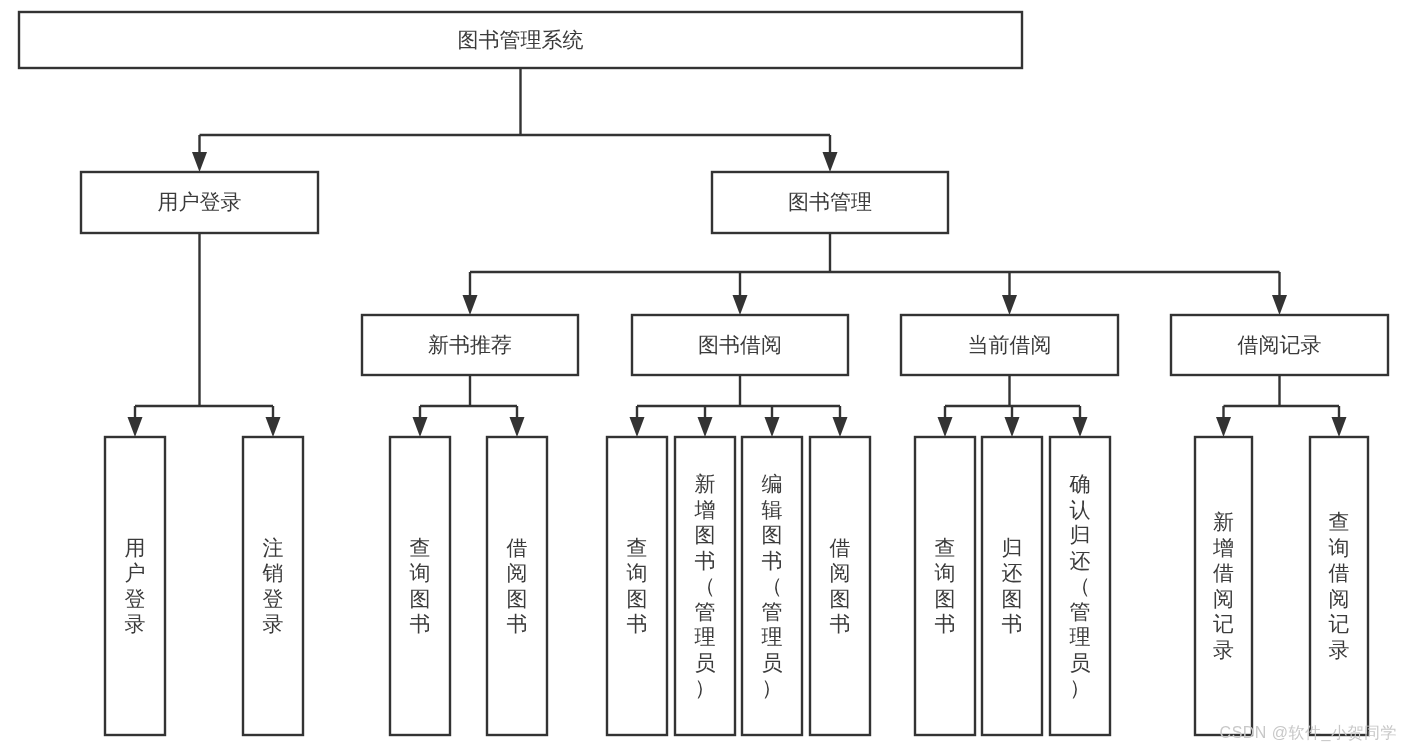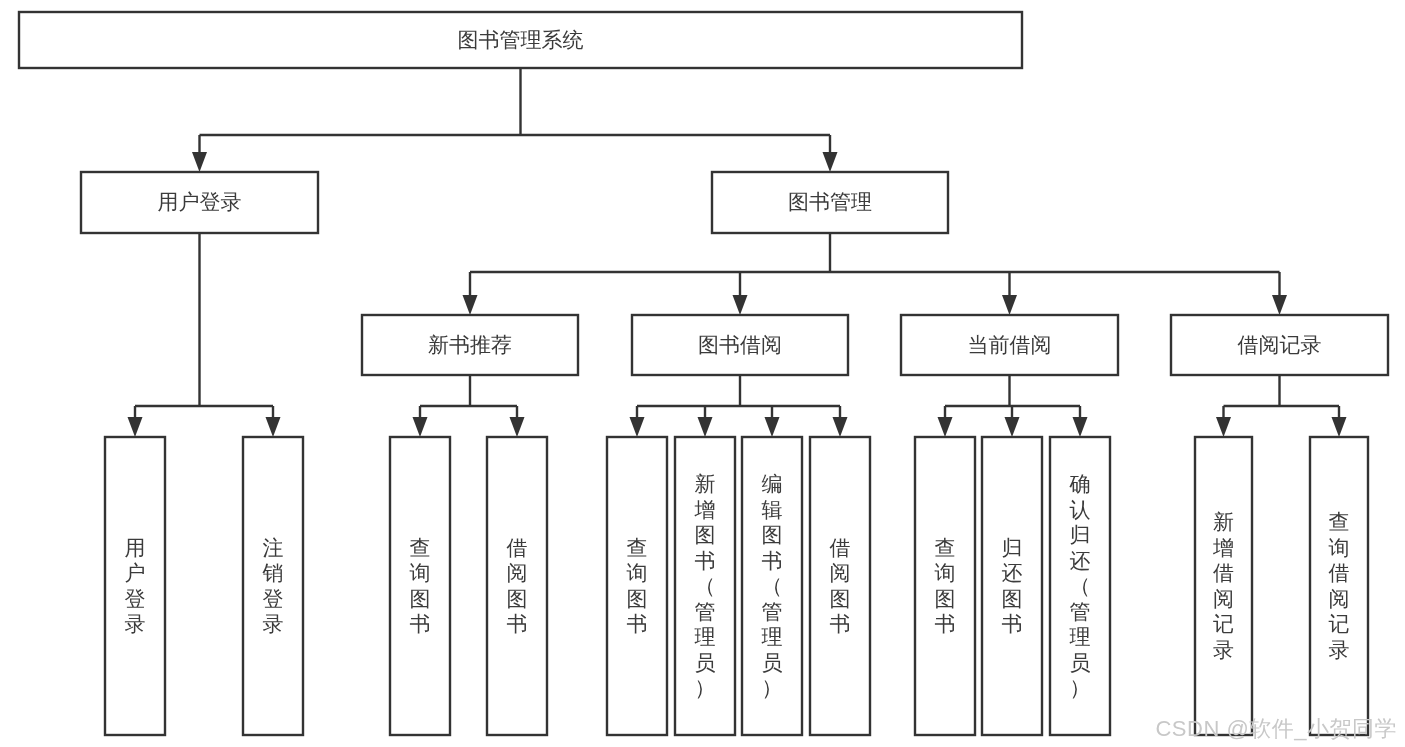--- a/index.html
+++ b/index.html
@@ -54,21 +54,21 @@
     fill: #3b3b3b;
     font-family: "Liberation Sans", "DejaVu Sans", sans-serif;
     font-size: 21px;
     text-anchor: middle;
   }
   .watermark {
     position: absolute;
     right: 8px;
     bottom: 3px;
     font-family: "Liberation Sans", "DejaVu Sans", sans-serif;
-    font-size: 22px;
+    font-size: 16px;
     color: #c8c8c8;
     letter-spacing: 0.5px;
     white-space: nowrap;
     user-select: none;
   }
 </style>
 </head>
 <body>
 
 <div id="diagram-root">

